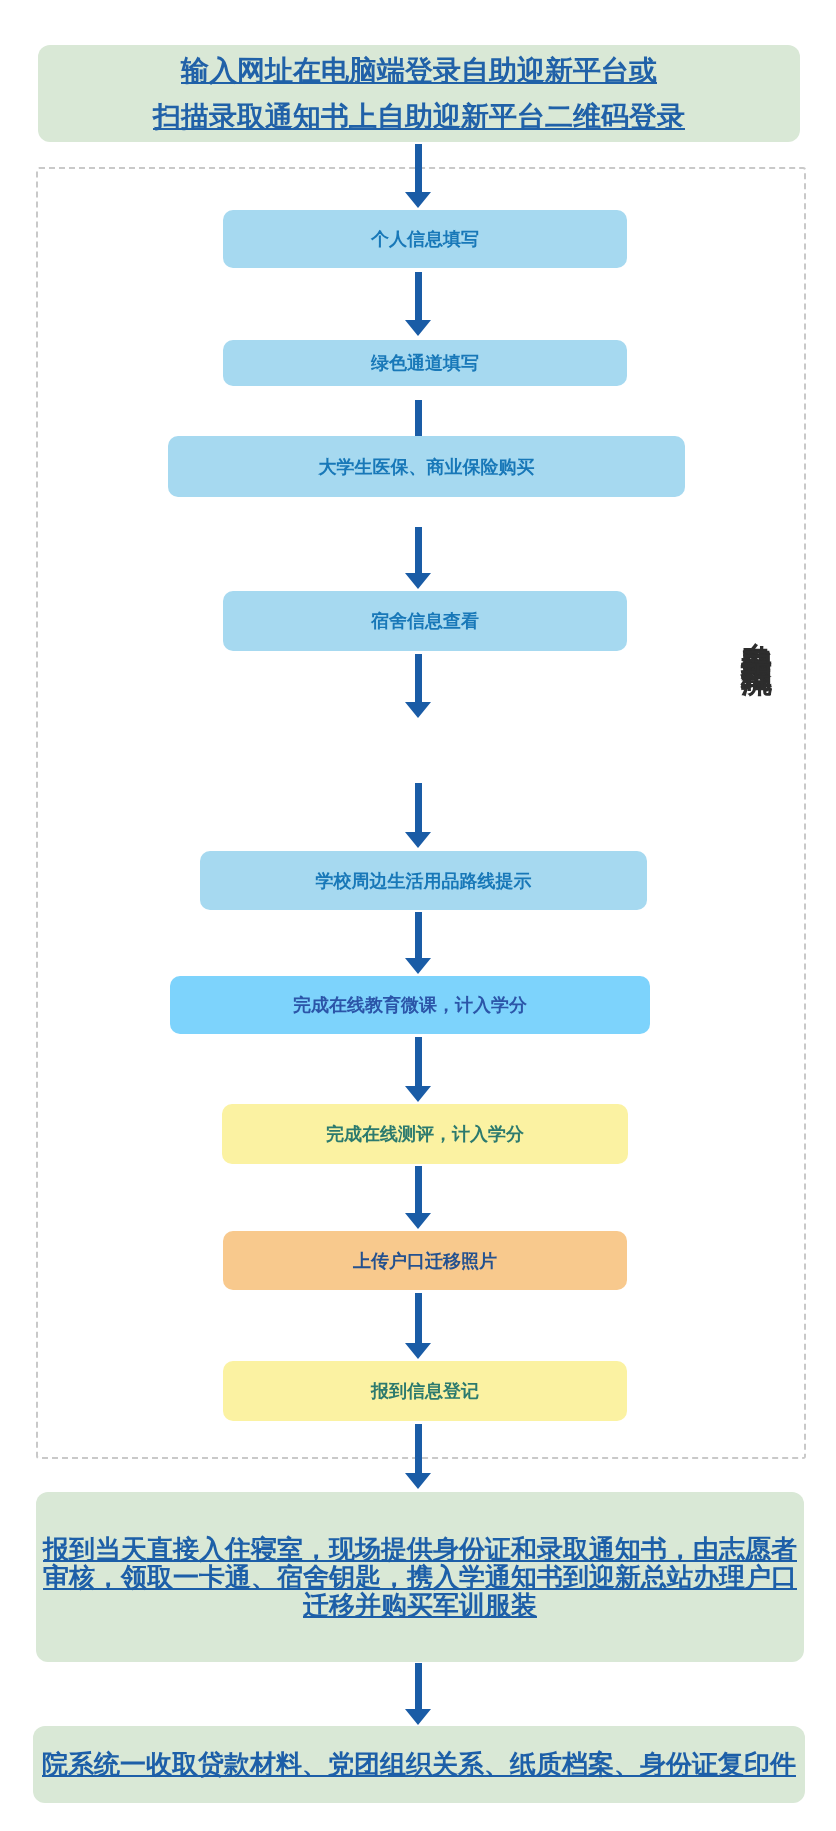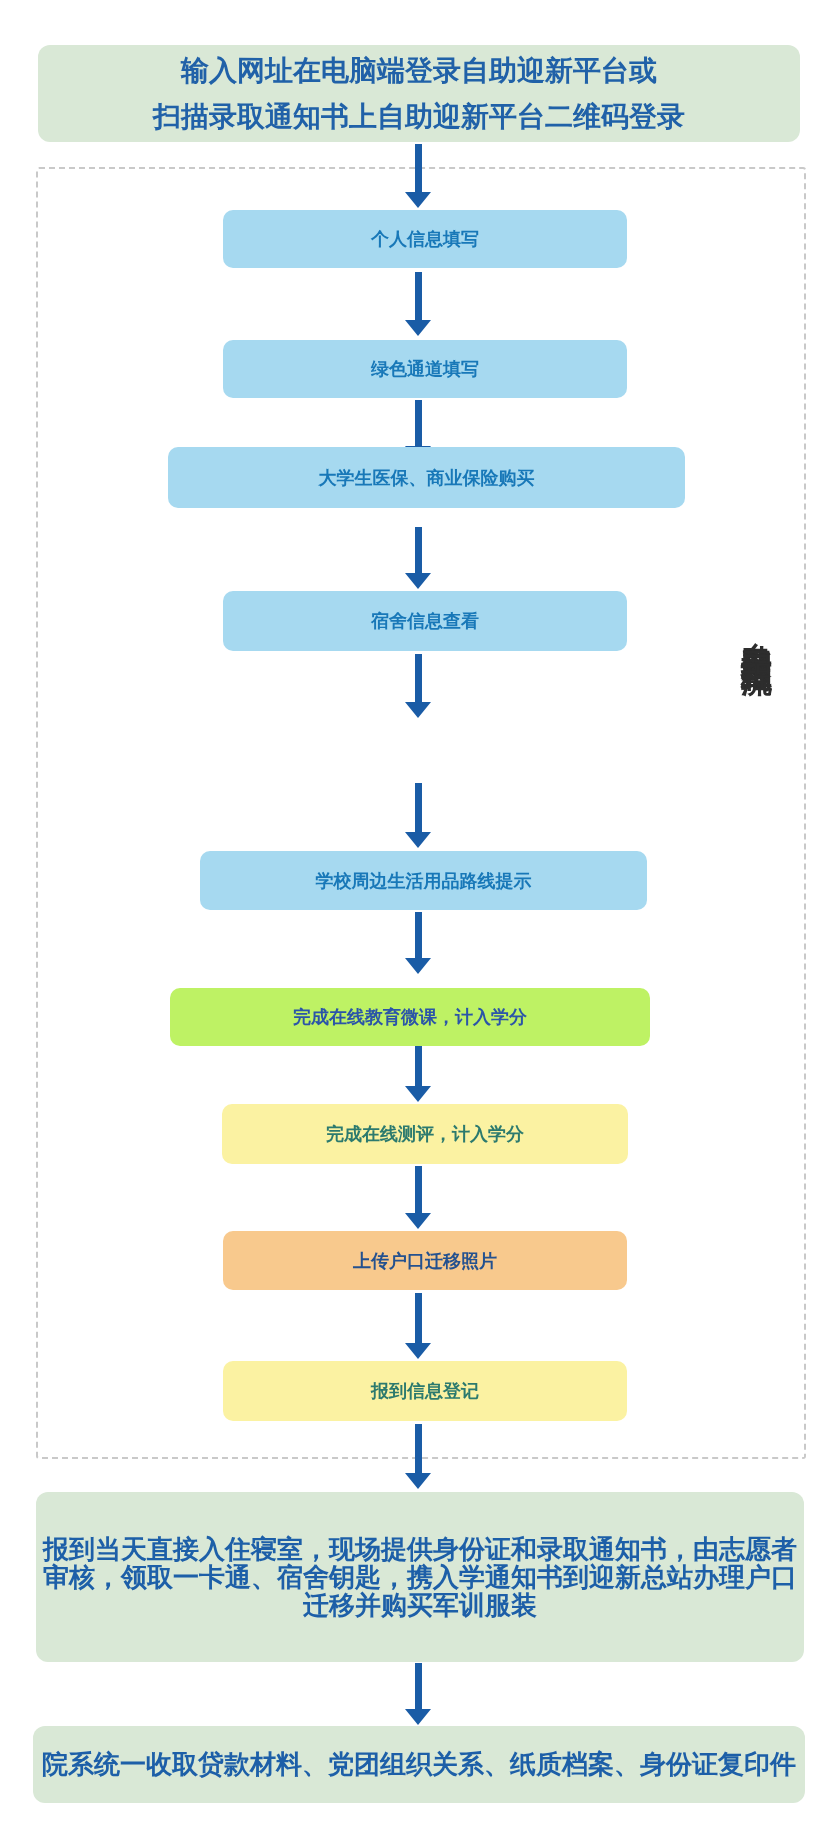--- a/index.html
+++ b/index.html
@@ -6,44 +6,44 @@
   body{
     width:836px;height:1831px;position:relative;background:#ffffff;
     font-family:"Liberation Sans","DejaVu Sans",sans-serif;overflow:hidden;
   }
   .canvas{position:absolute;inset:0;}
 
   
   .greenbox{
     position:absolute;background:#d9e8d6;border-radius:12px;
     display:flex;align-items:center;justify-content:center;text-align:center;
-    color:#2061a8;font-weight:bold;white-space:pre-line;
+    color:#2061a8;font-weight:bold;white-space:pre-line;text-decoration:underline;
   }
   .greenbox.top{left:38px;top:45px;width:762px;height:97px;font-size:28px;line-height:46px;}
   .greenbox.onsite{left:36px;top:1492px;width:768px;height:170px;font-size:26px;line-height:28px;color:#1d5fa8;padding:0 4px;box-sizing:border-box;}
   .greenbox.final{left:33px;top:1726px;width:772px;height:77px;font-size:26px;color:#1d5fa8;}
 
   
   .dashed{
     position:absolute;left:36px;top:167px;width:770px;height:1292px;
     border:2px dashed #c9c9c9;border-radius:3px;box-sizing:border-box;background:transparent;
   }
 
   
   .step{
     position:absolute;border-radius:10px;display:flex;align-items:center;justify-content:center;
     text-align:center;font-size:18px;font-weight:bold;
   }
   .step.blue{background:#a6d9f0;color:#1878b8;}
-  .step.purple{background:#bef264;color:#2b55a8;margin-top:12px;}
+  .step.purple{background:#7dd3fc;color:#2b55a8;}
   .step.yellow{background:#fbf2a2;color:#2c7a6e;}
   .step.orange{background:#f8c98d;color:#24518f;}
   .s1{left:223px;top:210px;width:404px;height:58px;}
-  .s2{left:223px;top:340px;width:404px;height:58px;}
-  .s3{left:168px;top:447px;width:517px;height:61px;}
+  .s2{left:223px;top:340px;width:404px;height:46px;}
+  .s3{left:168px;top:436px;width:517px;height:61px;}
   .s4{left:223px;top:591px;width:404px;height:60px;}
   .s5{left:165px;top:720px;width:517px;height:60px;}
   .s6{left:200px;top:851px;width:447px;height:59px;}
   .s7{left:170px;top:976px;width:480px;height:58px;}
   .s8{left:222px;top:1104px;width:406px;height:60px;}
   .s9{left:223px;top:1231px;width:404px;height:59px;}
   .s10{left:223px;top:1361px;width:404px;height:60px;}
 
   
   .arrow{position:absolute;left:405px;width:26px;}

